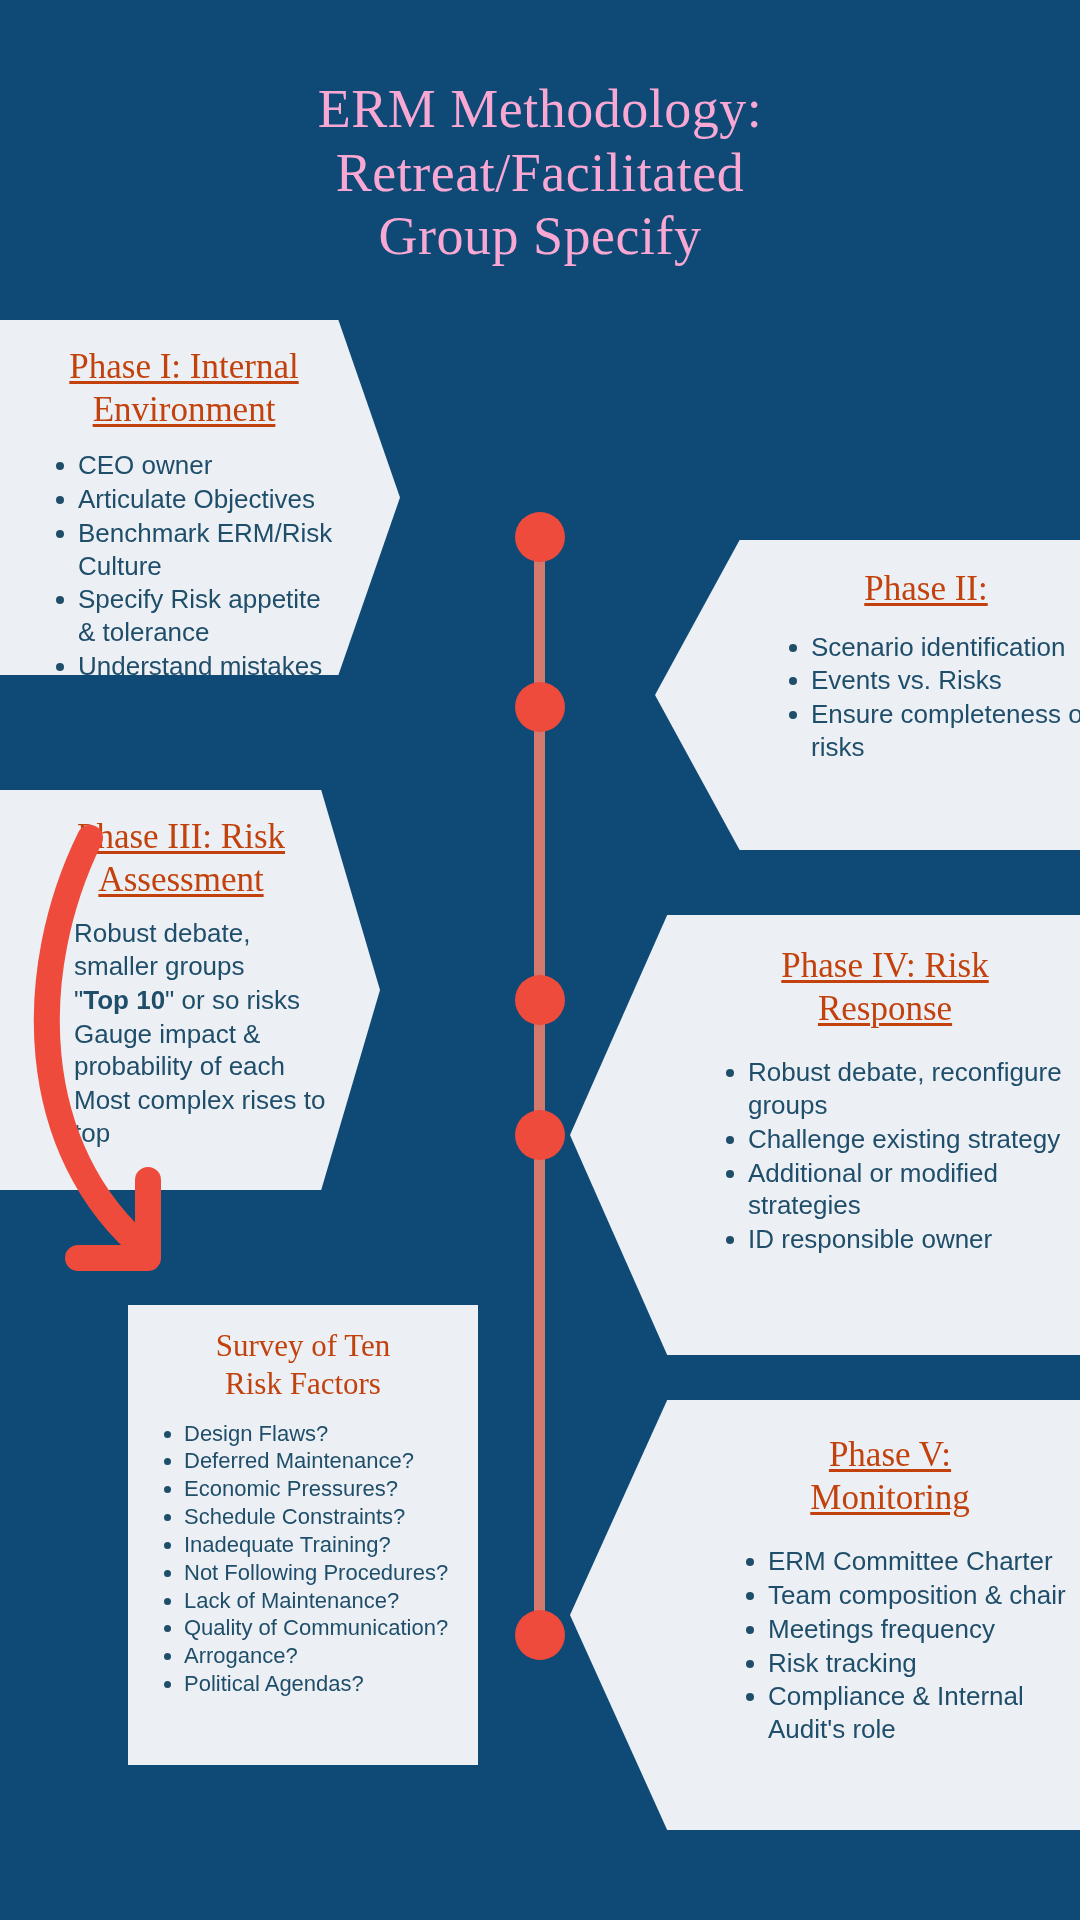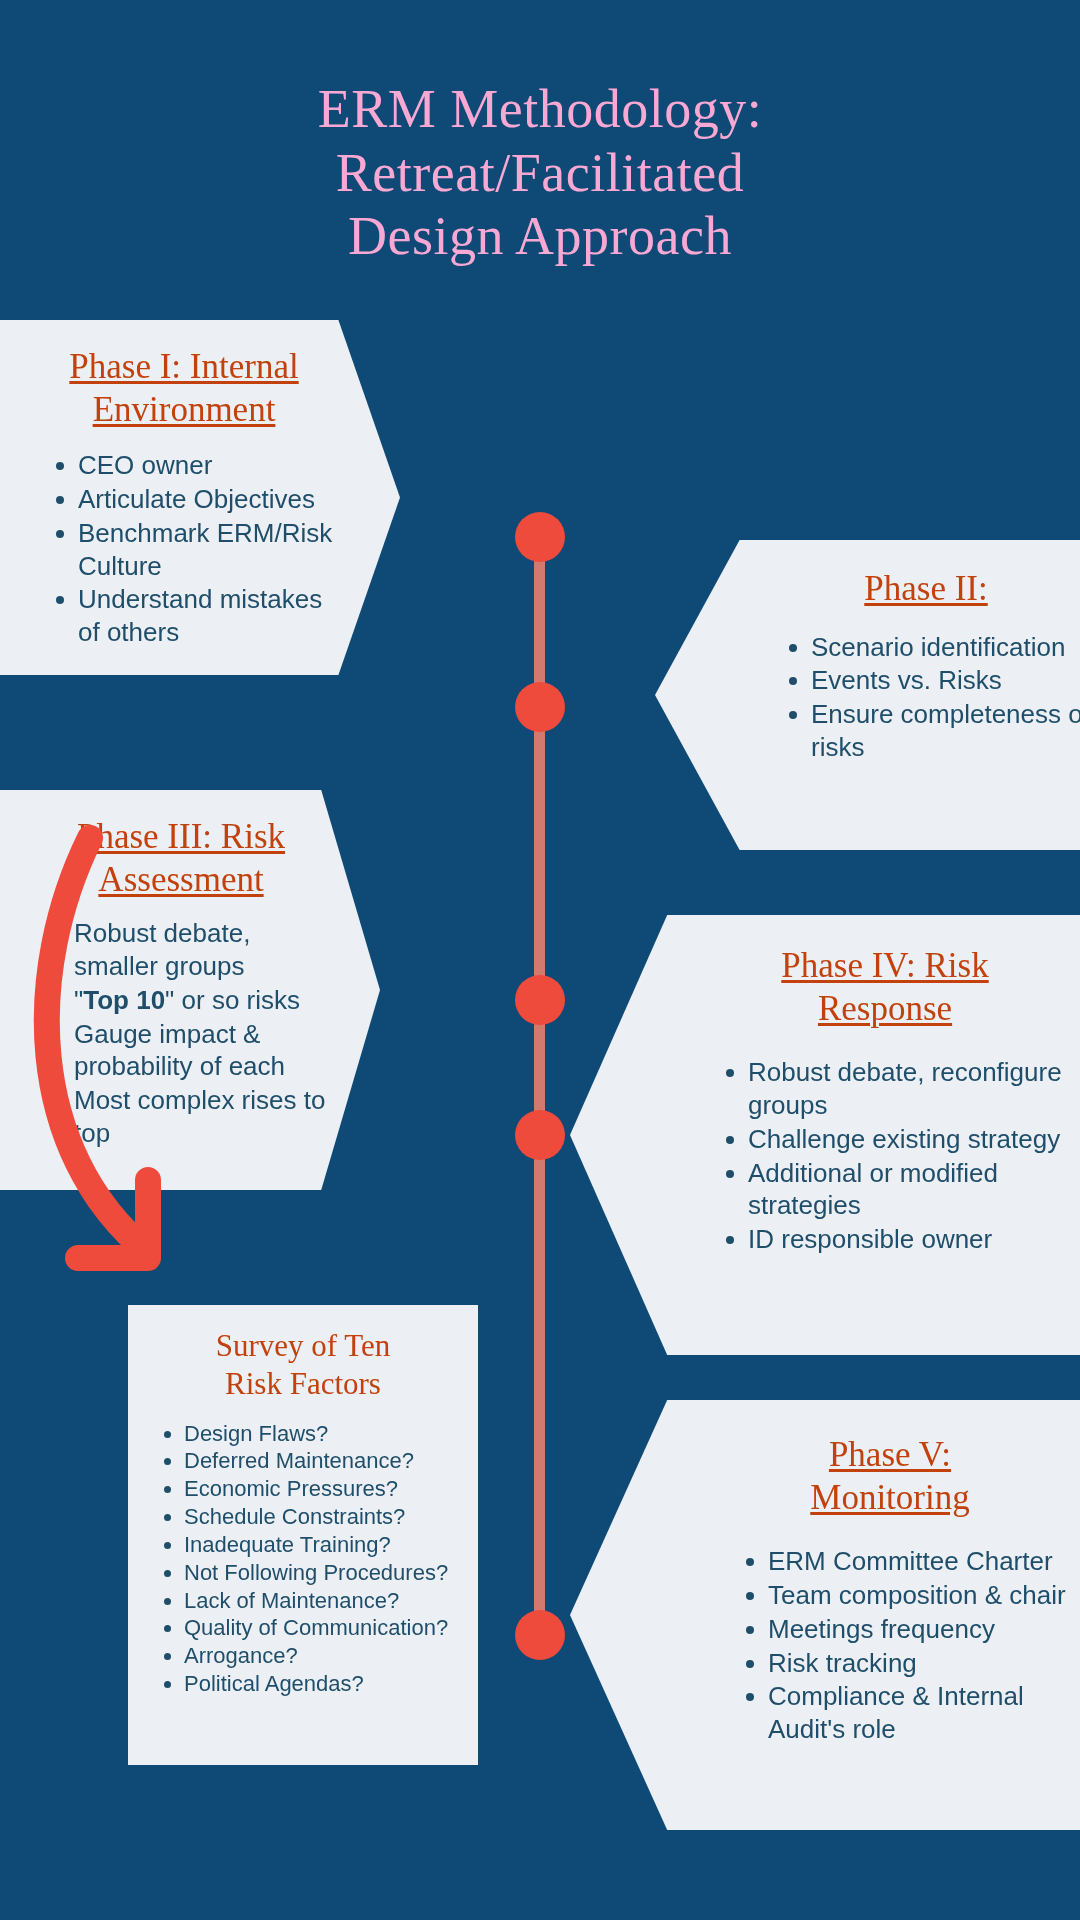--- a/index.html
+++ b/index.html
@@ -149,21 +149,21 @@
   }
 </style>
 </head>
 <body>
 
 <div id="canvas">
 
   <div class="title">
     <span class="tline">ERM Methodology:</span>
     <span class="tline">Retreat/Facilitated</span>
-    <span class="tline">Design Approach</span>
+    <span class="tline">Group Specify</span>
   </div>
 
   <div class="timeline-line" style="top:537px;height:170px;"></div>
   <div class="timeline-line" style="top:707px;height:293px;"></div>
   <div class="timeline-line" style="top:1000px;height:135px;"></div>
   <div class="timeline-line" style="top:1135px;height:500px;"></div>
 
   <div class="tl-dot" style="left:540px;top:537px;"></div>
   <div class="tl-dot" style="left:540px;top:707px;"></div>
   <div class="tl-dot" style="left:540px;top:1000px;"></div>
@@ -172,20 +172,21 @@
 
   <div class="card left" id="card-p1">
     <div class="card-head">
       <span>Phase I: Internal</span><br>
       <span>Environment</span>
     </div>
     <ul class="card-list">
       <li>CEO owner</li>
       <li>Articulate Objectives</li>
       <li>Benchmark ERM/Risk Culture</li>
+      <li>Specify Risk appetite &amp; tolerance</li>
       <li>Understand mistakes of others</li>
     </ul>
   </div>
 
   <div class="card right" id="card-p2">
     <div class="card-head">
       <span>Phase II:</span><br>
     </div>
     <ul class="card-list">
       <li>Scenario identification</li>

